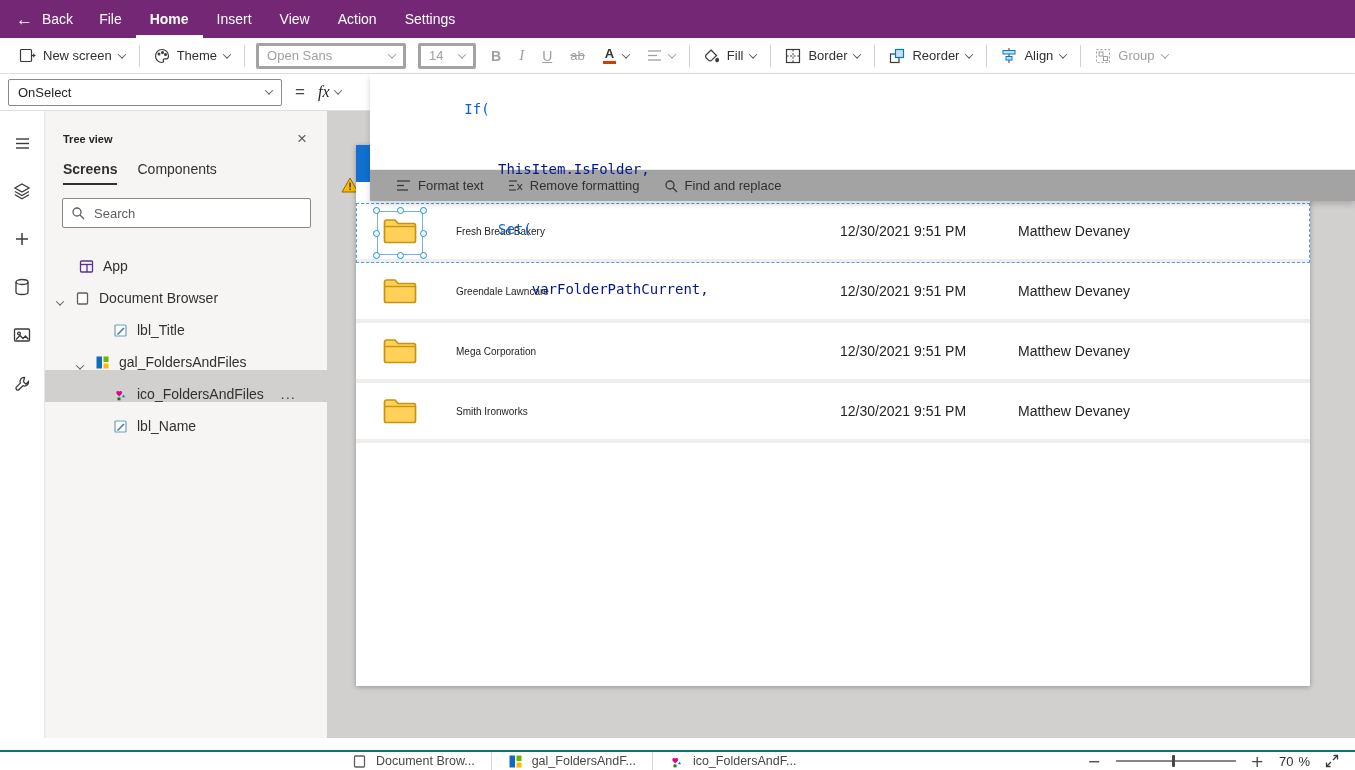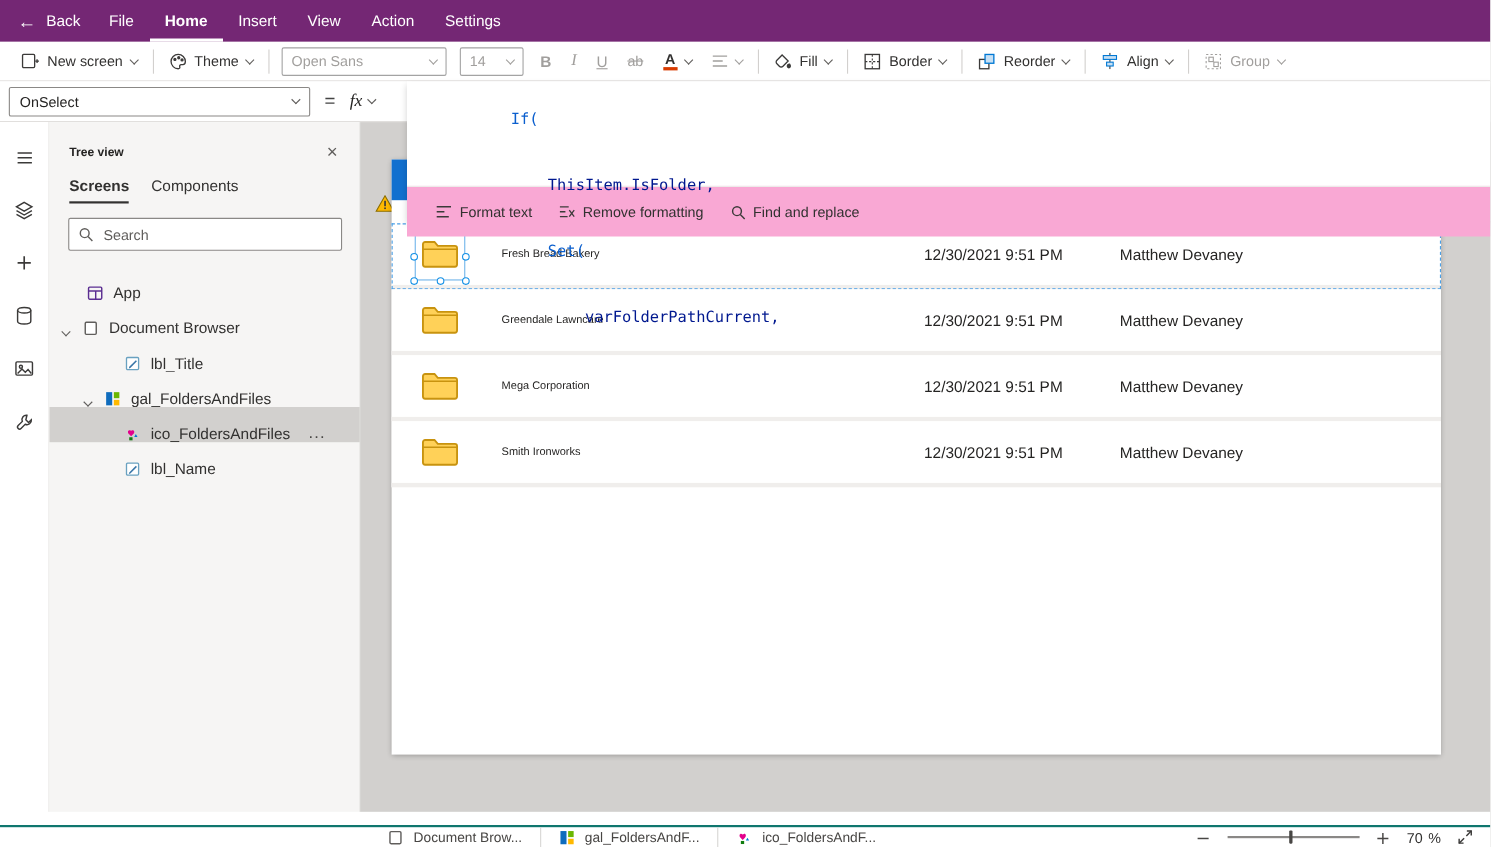--- a/index.html
+++ b/index.html
@@ -15,21 +15,21 @@
 .menu-item.active{font-weight:700;box-shadow:inset 0 -3px 0 #fff}
 .tb-right{margin-left:auto;display:flex;align-items:center;height:100%}
 .tb-appname{font-size:14px;padding:0 22px}
 .tb-icon{width:42px;height:100%;display:flex;align-items:center;justify-content:center;font-size:19px;font-family:"DejaVu Sans",sans-serif}
 
 
 .ribbon{position:absolute;top:38px;left:0;right:0;height:36px;background:#fff;border-bottom:1px solid #e1dfdd;display:flex;align-items:center;padding-left:10px}
 .rb-btn{display:flex;align-items:center;gap:7px;padding:0 9px;height:30px;font-size:13px;color:#323130;white-space:nowrap}
 .rb-btn.disabled{color:#a19f9d}
 .rb-sep{width:1px;height:22px;background:#d2d0ce;margin:0 5px}
-.rb-select{height:26px;border:1px solid #a3a3a3;border-radius:2px;background:#fff;display:flex;align-items:center;justify-content:space-between;padding:0 8px;font-size:13px;color:#a19f9d;margin:0 6px}
+.rb-select{height:26px;border:3px solid #a3a3a3;border-radius:2px;background:#fff;display:flex;align-items:center;justify-content:space-between;padding:0 8px;font-size:13px;color:#a19f9d;margin:0 6px}
 .rb-select.font{width:150px}
 .rb-select.size{width:58px}
 .glyph-b{font-weight:700;font-size:14px}
 .glyph-i{font-style:italic;font-family:"Liberation Serif",serif;font-size:15px}
 .glyph-u{text-decoration:underline;font-size:14px}
 .glyph-s{text-decoration:line-through;font-size:13px}
 .chev{width:6px;height:6px;border-right:1.2px solid #605e5c;border-bottom:1.2px solid #605e5c;transform:rotate(45deg) translate(-1px,-1px);display:inline-block}
 .chev.light{border-color:#a19f9d}
 .fc{display:flex;flex-direction:column;align-items:center;line-height:1}
 .fc-a{font-size:13px;font-weight:700;color:#323130}
@@ -40,21 +40,21 @@
 .prop-select{margin-left:8px;width:274px;height:27px;border:1px solid #8a8886;border-radius:2px;background:#fff;display:flex;align-items:center;justify-content:space-between;padding:0 9px;font-size:13px;color:#252423}
 .equals{margin:0 13px;font-size:17px;color:#444}
 .fx-btn{display:flex;align-items:center;gap:6px;font-family:"Liberation Serif",serif;font-style:italic;font-size:16px;color:#252423;margin-right:8px}
 
 
 .formula-panel{position:absolute;top:74px;left:370px;right:0;height:127px;background:#fff;z-index:40;box-shadow:0 3px 6px rgba(0,0,0,.18)}
 .f-code{height:95px;padding:5px 0 0 10px;font-family:"DejaVu Sans Mono",monospace;font-size:14px;line-height:20px}
 .f-line{white-space:pre}
 .c-func{color:#0b5fce}
 .c-ident{color:#00188f}
-.f-toolbar{height:46px;border-top:1px solid #edebe9;background:#f9a8d4;display:flex;align-items:center;padding-left:14px}
+.f-toolbar{height:32px;border-top:1px solid #edebe9;background:#a3a3a3;display:flex;align-items:center;padding-left:14px}
 .f-tb-btn{display:flex;align-items:center;gap:7px;font-size:13px;color:#323130;padding:0 12px;height:32px}
 
 
 .main{position:absolute;top:111px;bottom:32px;left:0;right:0;display:flex}
 
 
 .rail{width:45px;background:#fff;border-right:1px solid #e8e6e4;display:flex;flex-direction:column;align-items:center;padding-top:16px;gap:16px;flex:none}
 .rail-btn{width:32px;height:32px;display:flex;align-items:center;justify-content:center;color:#3b3a39;font-size:20px}
 
 

